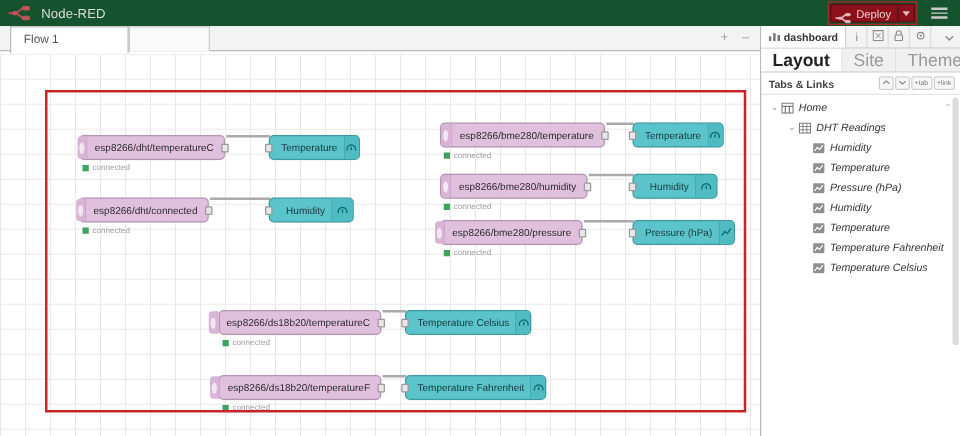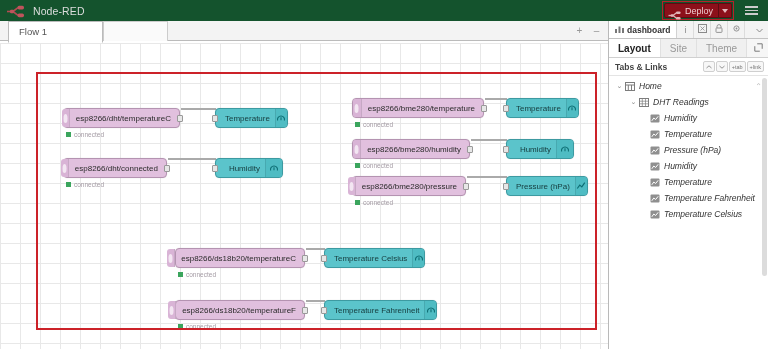--- a/index.html
+++ b/index.html
@@ -171,21 +171,21 @@
   }
   .sb-icobtn:last-child { border-right: none; }
   .sb-spacer { flex: 1; }
 
   .sb-subtabs {
     height: 19px; background: #f6f6f6; border-bottom: 1px solid #d0d0d0;
     display: flex; align-items: stretch;
   }
   .sb-subtab {
     flex: 0 0 auto; padding: 0 9px; display: flex; align-items: center;
-    font-size: 10px; color: #999; border-right: 1px solid #e0e0e0;
+    font-size: 14px; color: #999; border-right: 1px solid #e0e0e0;
     background: #f0f0f0;
   }
   .sb-subtab.active { background: #fff; color: #222; font-weight: bold; }
   .sb-subtab-ico { margin-left: auto; padding: 0 7px; display: flex; align-items: center; color: #7a7a7a; font-size: 9px; }
 
   .sb-sectionhdr {
     height: 18px; display: flex; align-items: center;
     padding: 0 4px 0 6px; border-bottom: 1px solid #e4e4e4;
   }
   .sb-sectionhdr .t { font-size: 8.5px; font-weight: bold; color: #444; }

